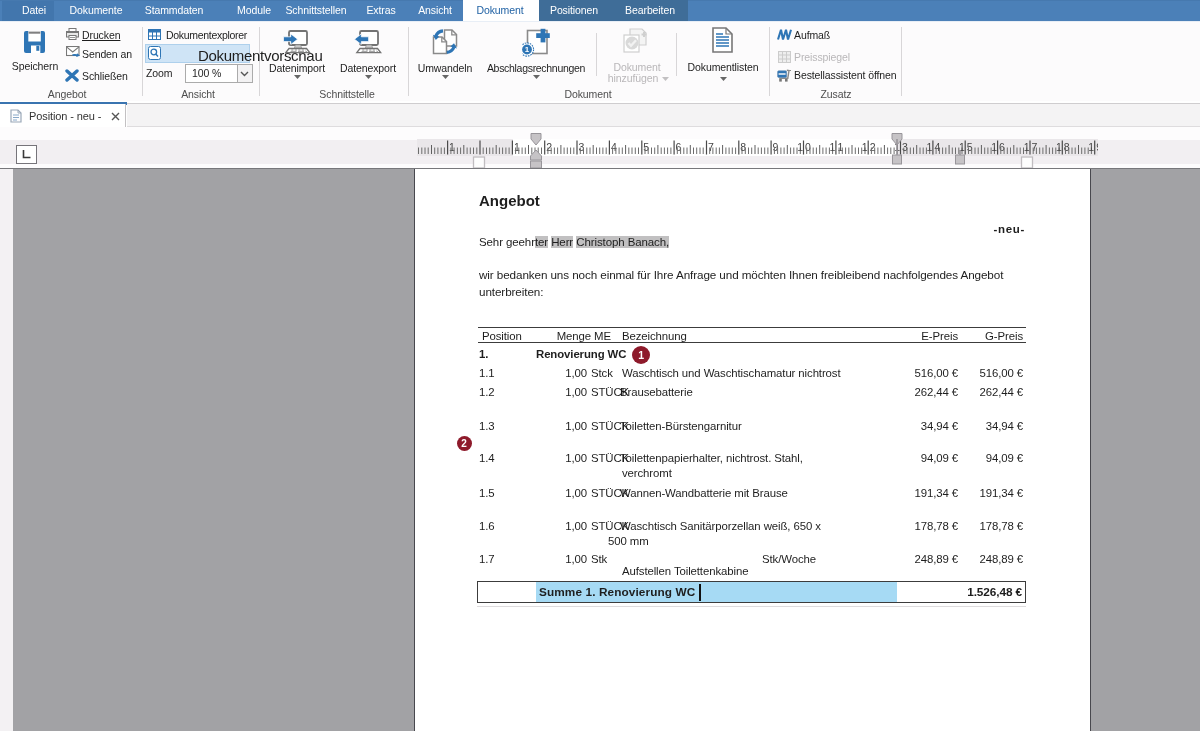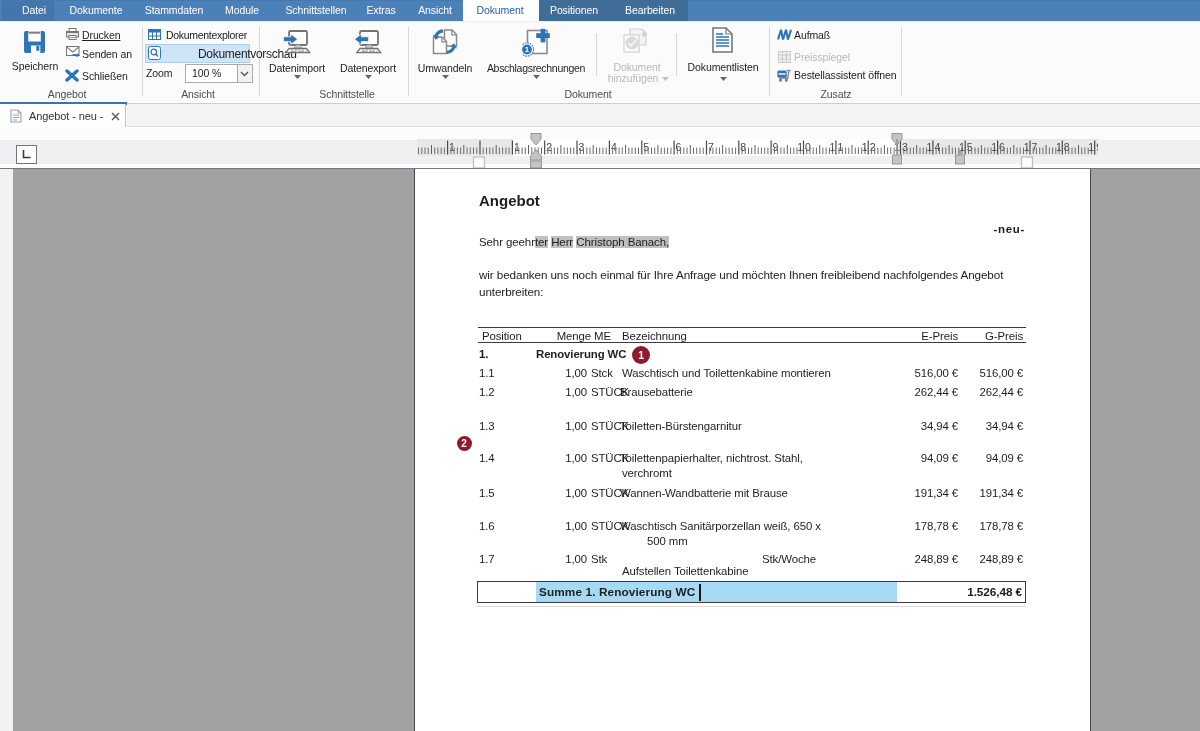--- a/index.html
+++ b/index.html
@@ -9,21 +9,21 @@
 
 <div class="a" style="left:0px;top:0px;width:1200px;height:21px;background:#4b80b8;"></div>
 <div class="a" style="left:0px;top:0px;width:1200px;height:1px;background:#4679af;"></div>
 <div class="a" style="left:2px;top:1px;width:52px;height:20px;background:#4276ad;"></div>
 <div class="a" style="left:538px;top:0px;width:150px;height:21px;background:#3f6d98;"></div>
 <div class="a" style="left:463px;top:0px;width:76px;height:21px;background:#ffffff;"></div>
 <div class="a" style="left:0px;top:21px;width:1200px;height:1px;background:#e8eef6;"></div>
 <div class="t" style="left:26px;top:4px;font-size:10.5px;color:#ffffff;font-weight:normal;transform:translateX(-50%);margin-left:8px;">Datei</div>
 <div class="t" style="left:96px;top:4px;font-size:10.5px;color:#ffffff;font-weight:normal;transform:translateX(-50%);">Dokumente</div>
 <div class="t" style="left:174px;top:4px;font-size:10.5px;color:#ffffff;font-weight:normal;transform:translateX(-50%);">Stammdaten</div>
-<div class="t" style="left:242px;top:4px;font-size:10.5px;color:#ffffff;font-weight:normal;transform:translateX(-50%);">Module</div>
+<div class="t" style="left:254px;top:4px;font-size:10.5px;color:#ffffff;font-weight:normal;transform:translateX(-50%);">Module</div>
 <div class="t" style="left:316px;top:4px;font-size:10.5px;color:#ffffff;font-weight:normal;transform:translateX(-50%);">Schnittstellen</div>
 <div class="t" style="left:381px;top:4px;font-size:10.5px;color:#ffffff;font-weight:normal;transform:translateX(-50%);">Extras</div>
 <div class="t" style="left:435px;top:4px;font-size:10.5px;color:#ffffff;font-weight:normal;transform:translateX(-50%);">Ansicht</div>
 <div class="t" style="left:500px;top:4px;font-size:10.5px;color:#2263a5;font-weight:normal;transform:translateX(-50%);">Dokument</div>
 <div class="t" style="left:574px;top:4px;font-size:10.5px;color:#ffffff;font-weight:normal;transform:translateX(-50%);">Positionen</div>
 <div class="t" style="left:650px;top:4px;font-size:10.5px;color:#ffffff;font-weight:normal;transform:translateX(-50%);">Bearbeiten</div>
 <div class="a" style="left:0px;top:22px;width:1200px;height:79px;background:#fcfbfc;"></div>
 <div class="a" style="left:142px;top:27px;width:1px;height:69px;background:#d8d6d8;"></div>
 <div class="a" style="left:259px;top:27px;width:1px;height:69px;background:#d8d6d8;"></div>
 <div class="a" style="left:408px;top:27px;width:1px;height:69px;background:#d8d6d8;"></div>
@@ -66,21 +66,21 @@
 <line x1="8.5" y1="3" x2="8.5" y2="10.5" stroke="#2e75b5" stroke-width="1"></line>
 <line x1="0.5" y1="7" x2="12.5" y2="7" stroke="#2e75b5" stroke-width="1"></line>
 </svg>
 <div class="t" style="left:166px;top:28.5px;font-size:10.5px;color:#1e1e1e;font-weight:normal;letter-spacing:-0.3px;">Dokumentexplorer</div>
 <div class="a" style="left:145px;top:44px;width:105px;height:19px;background:#cfe4f6;border:1px solid #aed0ec;"></div>
 <svg class="a" style="left:148px;top:46px" width="13" height="14" viewBox="0 0 13 14">
 <rect x="0.5" y="0.5" width="12" height="13" rx="2" fill="#fff" stroke="#2e75b5" stroke-width="1"></rect>
 <circle cx="5.8" cy="6" r="2.8" fill="none" stroke="#2e75b5" stroke-width="1.3"></circle>
 <line x1="7.8" y1="8" x2="10" y2="10.5" stroke="#2e75b5" stroke-width="1.4"></line>
 </svg>
-<div class="t" style="left:166px;top:46.5px;font-size:12px;color:#1e1e1e;font-weight:normal;letter-spacing:-0.3px;padding-left:32px;">Dokumentvorschau</div>
+<div class="t" style="left:166px;top:46.5px;font-size:15px;color:#1e1e1e;font-weight:normal;letter-spacing:-0.3px;padding-left:32px;">Dokumentvorschau</div>
 <div class="t" style="left:146px;top:66.5px;font-size:10.5px;color:#1e1e1e;font-weight:normal;">Zoom</div>
 <div class="a" style="left:185px;top:64px;width:68px;height:19px;background:#fff;border:1px solid #ababab;"></div>
 <div class="t" style="left:192px;top:66.5px;font-size:10.5px;color:#1e1e1e;font-weight:normal;">100 %</div>
 <div class="a" style="left:237px;top:65px;width:15px;height:17px;background:#f3f2f3;border-left:1px solid #ababab;"></div>
 <svg class="a" style="left:240px;top:71px" width="9" height="6" viewBox="0 0 9 6">
 <path d="M1 1 L4.5 4.5 L8 1" fill="none" stroke="#555" stroke-width="1.4"></path>
   </svg>
 <div class="t" style="left:198px;top:88px;font-size:10.5px;color:#4e4e4e;font-weight:normal;transform:translateX(-50%);">Ansicht</div>
 <svg class="a" style="left:283px;top:29px" width="28" height="26" viewBox="0 0 28 26">
 <rect x="6" y="2" width="18" height="14" rx="1.5" fill="#fff" stroke="#737373" stroke-width="1.8"></rect>
@@ -177,21 +177,21 @@
 <div class="a" style="left:127px;top:102.5px;width:1073px;height:1px;background:#cfcdcf;"></div>
 <div class="a" style="left:0px;top:101.5px;width:127px;height:3px;background:#3a74b0;"></div>
 <div class="a" style="left:127px;top:104px;width:1073px;height:22.5px;background:#f4f3f4;"></div>
 <div class="a" style="left:127px;top:126px;width:1073px;height:1px;background:#dedcde;"></div>
 <div class="a" style="left:0px;top:104px;width:126px;height:23.5px;background:#ffffff;border-right:1px solid #c3c1c3;"></div>
 <svg class="a" style="left:10px;top:109px" width="12" height="14" viewBox="0 0 12 14">
 <path d="M1 1 h7 l3 3 v9 h-10 z" fill="#fdfdfe" stroke="#9aa8b8" stroke-width="1.2"></path>
 <path d="M8 1 v3 h3" fill="none" stroke="#9aa8b8" stroke-width="1"></path>
 <path d="M3 6 h6 M3 8.5 h6 M3 11 h4" stroke="#88a8c8" stroke-width="1"></path>
 </svg>
-<div class="t" style="left:29px;top:110px;font-size:11px;color:#333;font-weight:normal;">Angebot - neu -</div>
+<div class="t" style="left:29px;top:110px;font-size:11px;color:#333;font-weight:normal;">Position - neu -</div>
 <svg class="a" style="left:111px;top:112px" width="9" height="9" viewBox="0 0 9 9">
 <path d="M1 1 L8 8 M8 1 L1 8" stroke="#555" stroke-width="1.4"></path>
   </svg>
 <div class="a" style="left:0px;top:127px;width:1200px;height:42px;background:#fdfcfd;"></div>
 <div class="a" style="left:0px;top:140px;width:1200px;height:23.5px;background:#f2eff2;"></div>
 <div class="a" style="left:16px;top:145px;width:21px;height:19px;background:#fff;border:1px solid #76747a;"></div>
 <svg class="a" style="left:22px;top:150px" width="9" height="9" viewBox="0 0 9 9">
 <path d="M1.5 0 v7.5 h7" fill="none" stroke="#3a3a3a" stroke-width="1.6"></path>
   </svg>
 <svg class="a" style="left:417px;top:139px" width="681" height="17" viewBox="0 0 681 17">
@@ -470,21 +470,21 @@
 <div class="t" style="left:622px;top:330px;font-size:11.4px;color:#1e1e1e;font-weight:normal;">Bezeichnung</div>
 <div class="t" style="left:958px;top:330px;font-size:11.4px;color:#1e1e1e;font-weight:normal;transform:translateX(-100%);">E-Preis</div>
 <div class="t" style="left:1023px;top:330px;font-size:11.4px;color:#1e1e1e;font-weight:normal;transform:translateX(-100%);">G-Preis</div>
 <div class="t" style="left:479px;top:347.5px;font-size:11.4px;color:#1e1e1e;font-weight:bold;">1.</div>
 <div class="t" style="left:536px;top:347.5px;font-size:11.4px;color:#1e1e1e;font-weight:bold;">Renovierung WC</div>
 <div class="a" style="left:632px;top:346px;width:18px;height:18px;background:#8e1a2b;border-radius:50%;"></div>
 <div class="t" style="left:641px;top:349px;font-size:10.5px;color:#fff;font-weight:bold;transform:translateX(-50%);">1</div>
 <div class="t" style="left:479px;top:366.5px;font-size:11.4px;color:#1e1e1e;font-weight:normal;">1.1</div>
 <div class="t" style="left:587px;top:366.5px;font-size:11.4px;color:#1e1e1e;font-weight:normal;transform:translateX(-100%);">1,00</div>
 <div class="t" style="left:591px;top:366.5px;font-size:11.4px;color:#1e1e1e;font-weight:normal;">Stck</div>
-<div class="t" style="left:622px;top:366.5px;font-size:11.4px;color:#1e1e1e;font-weight:normal;">Waschtisch und Toilettenkabine montieren</div>
+<div class="t" style="left:622px;top:366.5px;font-size:11.4px;color:#1e1e1e;font-weight:normal;">Waschtisch und Waschtischamatur nichtrost</div>
 <div class="t" style="left:958px;top:366.5px;font-size:11.4px;color:#1e1e1e;font-weight:normal;transform:translateX(-100%);">516,00 €</div>
 <div class="t" style="left:1023px;top:366.5px;font-size:11.4px;color:#1e1e1e;font-weight:normal;transform:translateX(-100%);">516,00 €</div>
 <div class="t" style="left:479px;top:385.5px;font-size:11.4px;color:#1e1e1e;font-weight:normal;">1.2</div>
 <div class="t" style="left:587px;top:385.5px;font-size:11.4px;color:#1e1e1e;font-weight:normal;transform:translateX(-100%);">1,00</div>
 <div class="t" style="left:591px;top:385.5px;font-size:11.4px;color:#1e1e1e;font-weight:normal;">STÜCK</div>
 <div class="t" style="left:958px;top:385.5px;font-size:11.4px;color:#1e1e1e;font-weight:normal;transform:translateX(-100%);">262,44 €</div>
 <div class="t" style="left:1023px;top:385.5px;font-size:11.4px;color:#1e1e1e;font-weight:normal;transform:translateX(-100%);">262,44 €</div>
 <div class="t" style="left:620px;top:385.5px;font-size:11.4px;color:#1e1e1e;font-weight:normal;">Brausebatterie</div>
 <div class="t" style="left:479px;top:419.5px;font-size:11.4px;color:#1e1e1e;font-weight:normal;">1.3</div>
 <div class="t" style="left:587px;top:419.5px;font-size:11.4px;color:#1e1e1e;font-weight:normal;transform:translateX(-100%);">1,00</div>
@@ -506,21 +506,21 @@
 <div class="t" style="left:591px;top:486.5px;font-size:11.4px;color:#1e1e1e;font-weight:normal;">STÜCK</div>
 <div class="t" style="left:958px;top:486.5px;font-size:11.4px;color:#1e1e1e;font-weight:normal;transform:translateX(-100%);">191,34 €</div>
 <div class="t" style="left:1023px;top:486.5px;font-size:11.4px;color:#1e1e1e;font-weight:normal;transform:translateX(-100%);">191,34 €</div>
 <div class="t" style="left:620px;top:486.5px;font-size:11.4px;color:#1e1e1e;font-weight:normal;">Wannen-Wandbatterie mit Brause</div>
 <div class="t" style="left:479px;top:519.5px;font-size:11.4px;color:#1e1e1e;font-weight:normal;">1.6</div>
 <div class="t" style="left:587px;top:519.5px;font-size:11.4px;color:#1e1e1e;font-weight:normal;transform:translateX(-100%);">1,00</div>
 <div class="t" style="left:591px;top:519.5px;font-size:11.4px;color:#1e1e1e;font-weight:normal;">STÜCK</div>
 <div class="t" style="left:958px;top:519.5px;font-size:11.4px;color:#1e1e1e;font-weight:normal;transform:translateX(-100%);">178,78 €</div>
 <div class="t" style="left:1023px;top:519.5px;font-size:11.4px;color:#1e1e1e;font-weight:normal;transform:translateX(-100%);">178,78 €</div>
 <div class="t" style="left:620px;top:519.5px;font-size:11.4px;color:#1e1e1e;font-weight:normal;">Waschtisch Sanitärporzellan weiß, 650 x</div>
-<div class="t" style="left:647px;top:534.5px;font-size:11.4px;color:#1e1e1e;font-weight:normal;">500 mm</div>
+<div class="t" style="left:608px;top:534.5px;font-size:11.4px;color:#1e1e1e;font-weight:normal;">500 mm</div>
 <div class="t" style="left:479px;top:553px;font-size:11.4px;color:#1e1e1e;font-weight:normal;">1.7</div>
 <div class="t" style="left:587px;top:553px;font-size:11.4px;color:#1e1e1e;font-weight:normal;transform:translateX(-100%);">1,00</div>
 <div class="t" style="left:591px;top:553px;font-size:11.4px;color:#1e1e1e;font-weight:normal;">Stk</div>
 <div class="t" style="left:622px;top:553px;font-size:11.4px;color:#1e1e1e;font-weight:normal;margin-top:12px;">Aufstellen Toilettenkabine</div>
 <div class="t" style="left:958px;top:553px;font-size:11.4px;color:#1e1e1e;font-weight:normal;transform:translateX(-100%);">248,89 €</div>
 <div class="t" style="left:1023px;top:553px;font-size:11.4px;color:#1e1e1e;font-weight:normal;transform:translateX(-100%);">248,89 €</div>
 <div class="t" style="left:762px;top:553px;font-size:11.4px;color:#1e1e1e;font-weight:normal;">Stk/Woche</div>
 <div class="a" style="left:477px;top:581px;width:549px;height:22px;background:#fff;border:1px solid #3c3c3c;"></div>
 <div class="a" style="left:536px;top:582px;width:361px;height:20px;background:#a6daf4;"></div>
 <div class="t" style="left:539px;top:585px;font-size:11.8px;color:#1e1e1e;font-weight:bold;letter-spacing:0.1px;">Summe 1. Renovierung WC</div>

